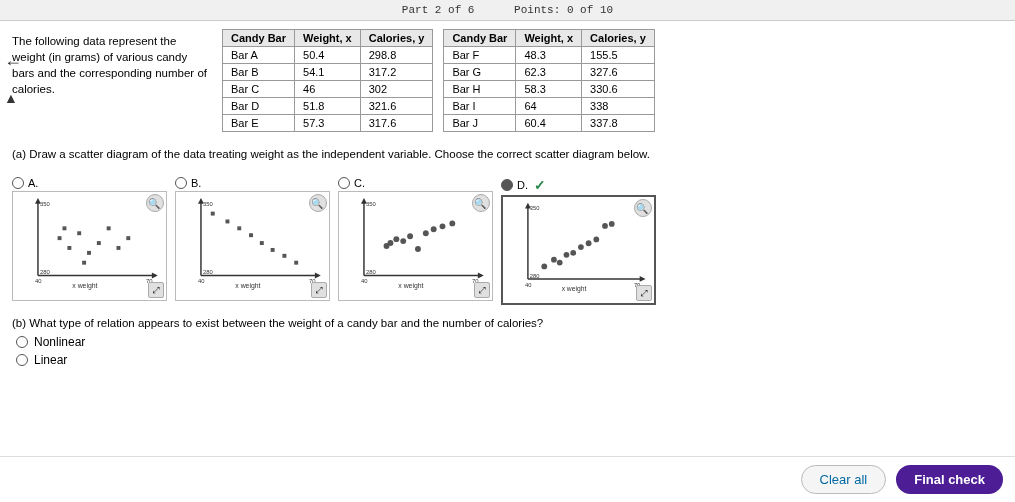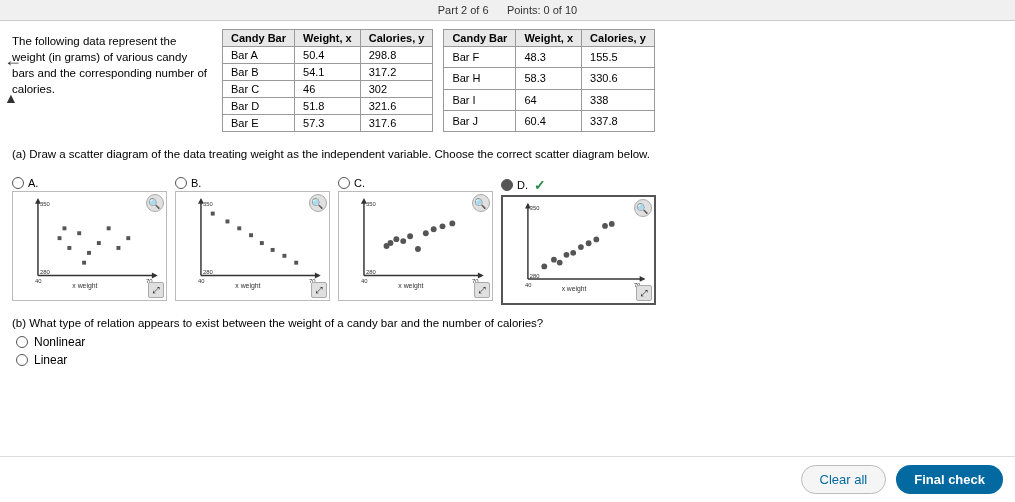--- a/index.html
+++ b/index.html
@@ -14,20 +14,21 @@
     }
 
     .top-bar {
       background: #f0f0f0;
       padding: 4px 10px;
       font-size: 11px;
       color: #333;
       display: flex;
       justify-content: center;
       border-bottom: 1px solid #ccc;
+      font-family: Liberation Mono, monospace;
     }
 
     .main-content {
       display: flex;
       flex-direction: column;
       padding: 8px 12px;
     }
 
     .description-table-row {
       display: flex;
@@ -197,21 +198,21 @@
       background: #f5f5f5;
       border: 1px solid #bbb;
       border-radius: 20px;
       font-size: 13px;
       cursor: pointer;
       color: #0369a1;
     }
 
     .btn-final {
       padding: 6px 18px;
-      background: #0369a1;
+      background: #4c1d95;
       border: none;
       border-radius: 20px;
       font-size: 13px;
       cursor: pointer;
       color: #fff;
       font-weight: bold;
     }
 
     .back-arrow {
       position: absolute;
@@ -294,20 +295,25 @@
             <th>Candy Bar</th>
             <th>Weight, x</th>
             <th>Calories, y</th>
           </tr>
         </thead>
         <tbody id="table2-body">
             <tr>
               <td>Bar F</td>
               <td>48.3</td>
               <td>155.5</td>
+            </tr>
+            <tr>
+              <td>Bar G</td>
+              <td>62.3</td>
+              <td>327.6</td>
             </tr>
             <tr>
               <td>Bar H</td>
               <td>58.3</td>
               <td>330.6</td>
             </tr>
             <tr>
               <td>Bar I</td>
               <td>64</td>
               <td>338</td>

